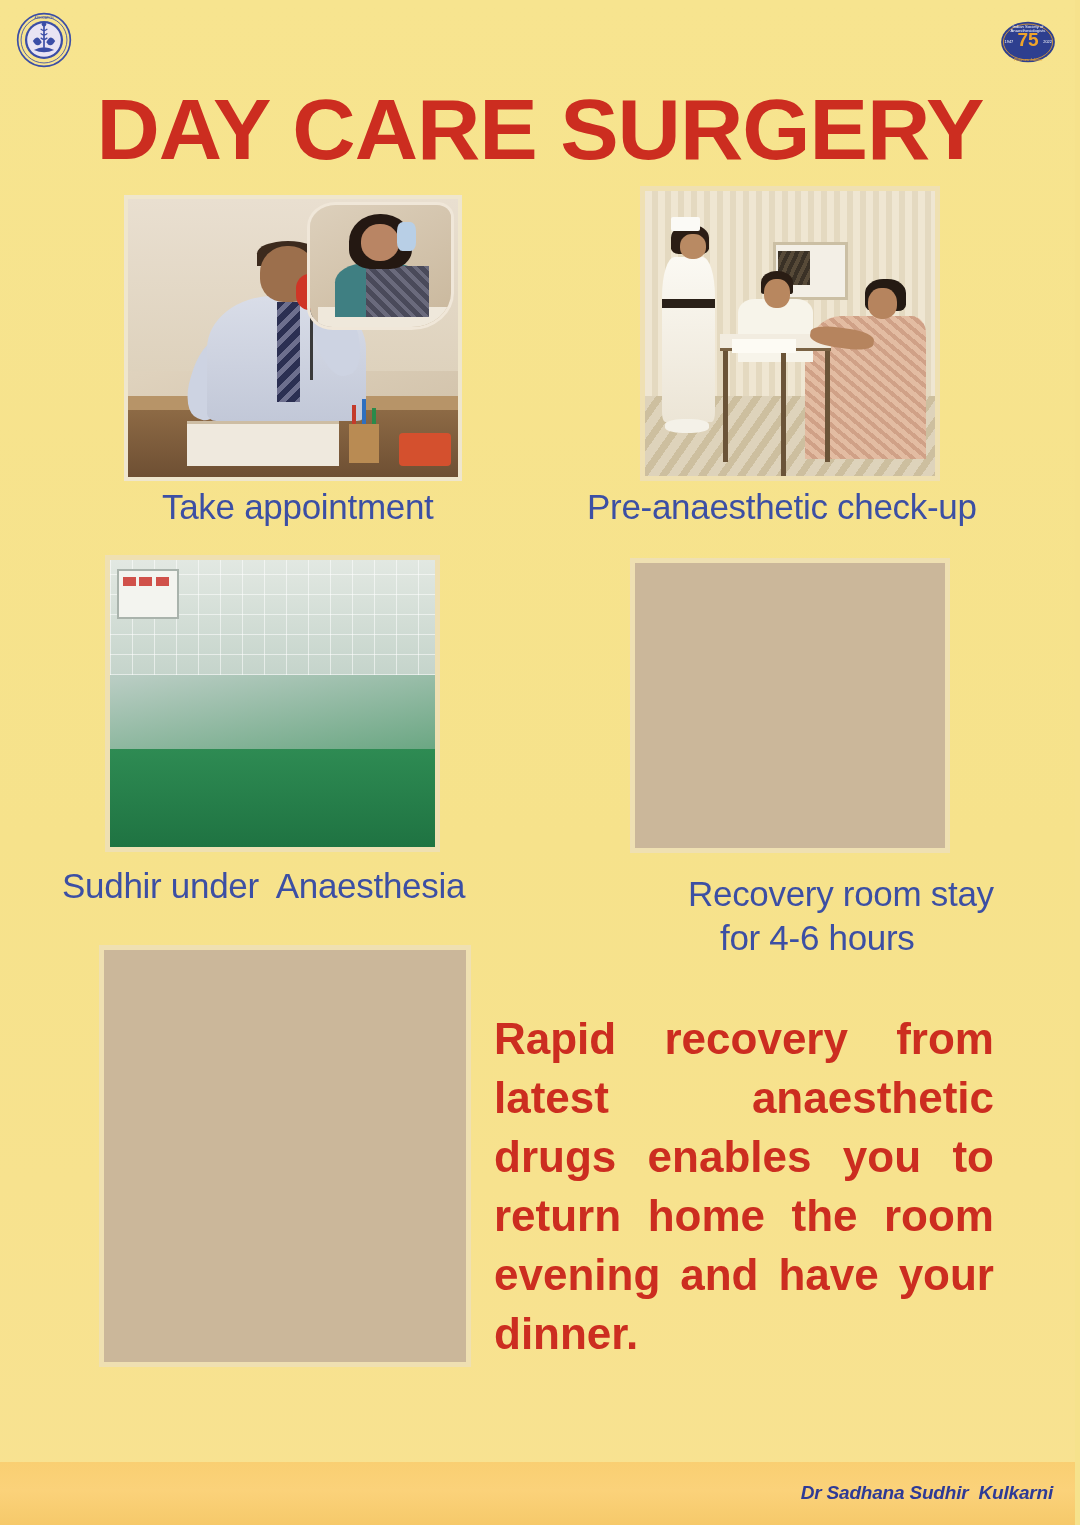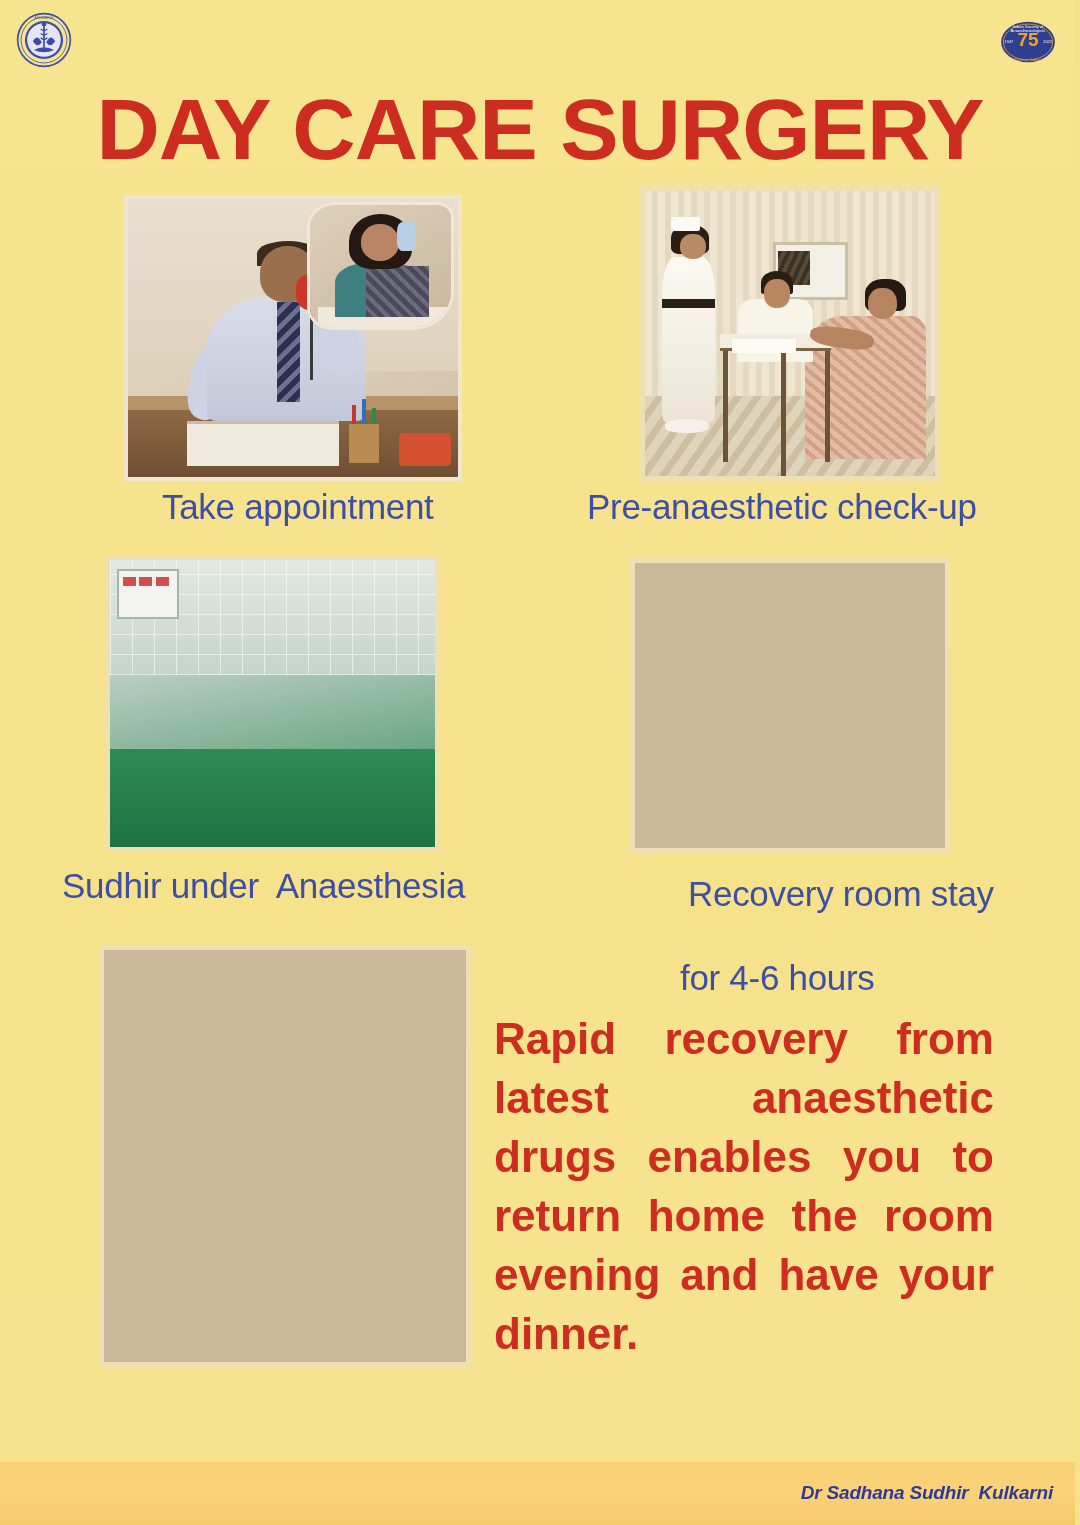--- a/index.html
+++ b/index.html
@@ -286,21 +286,21 @@
         <div class="abs p4nurse1Cap"></div>
       <div class="abs p4bedA"></div>
         <div class="abs p4blankA"></div>
         <div class="abs p4headA"></div>
       <div class="abs p4railA"></div>
         <div class="abs p4legA1"></div>
         <div class="abs p4legA2"></div>
     </div>
   </div>
   <div class="cap" style="left:688px;top:874px;">Recovery room stay</div>
-  <div class="cap" style="left:680px;top:918px;margin-top:40px;">for 4-6 hours</div>
+  <div class="cap" style="left:720px;top:918px;">for 4-6 hours</div>
 
   <div class="photo" style="left:104px;top:950px;width:362px;height:412px;box-shadow:0 0 0 5px #efe0b2;">
     <div class="scene">
       <div class="abs p5bg"></div>
       <div class="abs p5swirl1"></div>
         <div class="abs p5swirl2"></div>
       <div class="abs p5ceil"></div>
       <div class="abs p5hall"></div>
       <div class="abs p5floor"></div>
       <div class="abs p5glow"></div>

